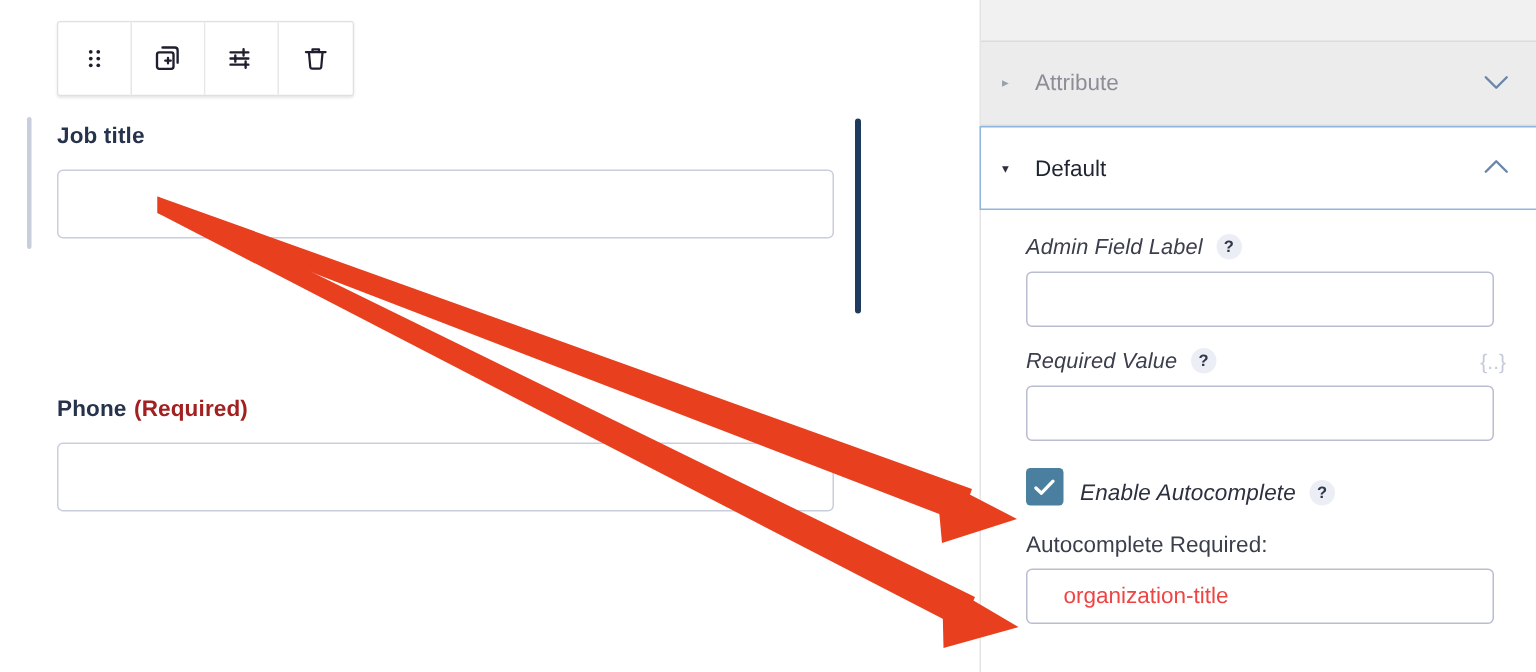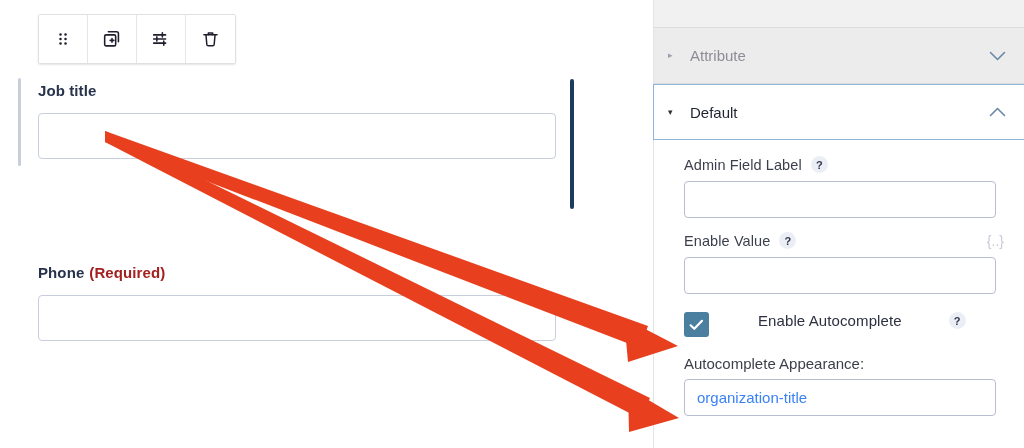--- a/index.html
+++ b/index.html
@@ -93,39 +93,39 @@
   }
   #acc-appearance .acc-caret { color: #9aa0ae; }
   #acc-advanced  .acc-caret  { color: #2b2f3a; }
   .acc-chevron { position: absolute; right: 18px; top: 50%; transform: translateY(-50%); }
 
   #advanced-body { padding: 16px 20px 0 30px; }
   .setting-row {
     display: flex; align-items: center; margin-bottom: 8px;
   }
   .setting-label {
-    font-size: 14.5px; color: #3b3f4c; letter-spacing: .1px;
+    font-size: 14.5px; color: #3b3f4c; letter-spacing: .1px; font-style: italic;
   }
   .help-dot {
     width: 17px; height: 17px; border-radius: 50%;
     background: #eceef5; color: #31374a;
     font-size: 11px; font-weight: bold;
     display: inline-flex; align-items: center; justify-content: center;
     margin-left: 9px; cursor: pointer;
   }
   .merge-tag { margin-left: auto; color: #c7cada; font-size: 14px; cursor: pointer; }
   .setting-input {
     width: 312px; height: 37px;
     border: 1px solid #b9bdd0; border-radius: 4px;
     background: #fff; margin-bottom: 14px;
     font-family: "Liberation Sans", sans-serif;
-    font-size: 15px; color: #3b82f6; padding: 0 12px;
+    font-size: 15px; color: #ef4444; padding: 0 24px;
     outline: none;
   }
-  #checkbox-row { display: flex; align-items: flex-start; margin: 4px 0 18px 0; gap: 38px; }
+  #checkbox-row { display: flex; align-items: flex-end; margin: 4px 0 18px 0; }
   .checkbox-box {
     width: 25px; height: 25px; border-radius: 3px;
     background: #4a7fa0; display: flex; align-items: center; justify-content: center;
     cursor: pointer; flex: 0 0 auto;
   }
   .checkbox-box svg { display: block; }
   #checkbox-row .setting-label { margin-left: 11px; font-size: 15px; color: #2c3040; }
   #autocomplete-attr-label { font-size: 15px; color: #3b3f4c; margin-bottom: 7px; }
 
   
@@ -218,37 +218,37 @@
 
     <div id="advanced-body">
 
       <div class="setting-row">
         <span class="setting-label">Admin Field Label</span>
         <span class="help-dot">?</span>
       </div>
       <input class="setting-input" type="text" value="" placeholder="" style="">
 
       <div class="setting-row">
-        <span class="setting-label">Enable Value</span>
+        <span class="setting-label">Required Value</span>
         <span class="help-dot">?</span>
         <span class="merge-tag">{..}</span>
       </div>
       <input class="setting-input" type="text" value="" placeholder="" style="">
 
       <div id="checkbox-row">
         <span class="checkbox-box">
           <svg width="15" height="12" viewBox="0 0 15 12" fill="none" stroke="#ffffff" stroke-width="2.2" stroke-linecap="round" stroke-linejoin="round">
             <path d="M1.6 6.3 L5.3 9.8 L13 1.8"></path>
           </svg>
         </span>
         <span class="setting-label">Enable Autocomplete</span>
         <span class="help-dot">?</span>
       </div>
 
-      <div id="autocomplete-attr-label">Autocomplete Appearance:</div>
+      <div id="autocomplete-attr-label">Autocomplete Required:</div>
       <input class="setting-input" type="text" id="autocomplete-attr-input" value="organization-title" style="">
     </div>
   </div>
 
   <svg id="arrow-layer" viewBox="0 0 1024 448">
     <g>
       <path d="M105,131 L648,326 L640,348 L105,142 Z" fill="#e8401f"></path>
       <path d="M678,346 L624,318 L628,362 Z" fill="#e8401f"></path>
     </g>
     <g>

